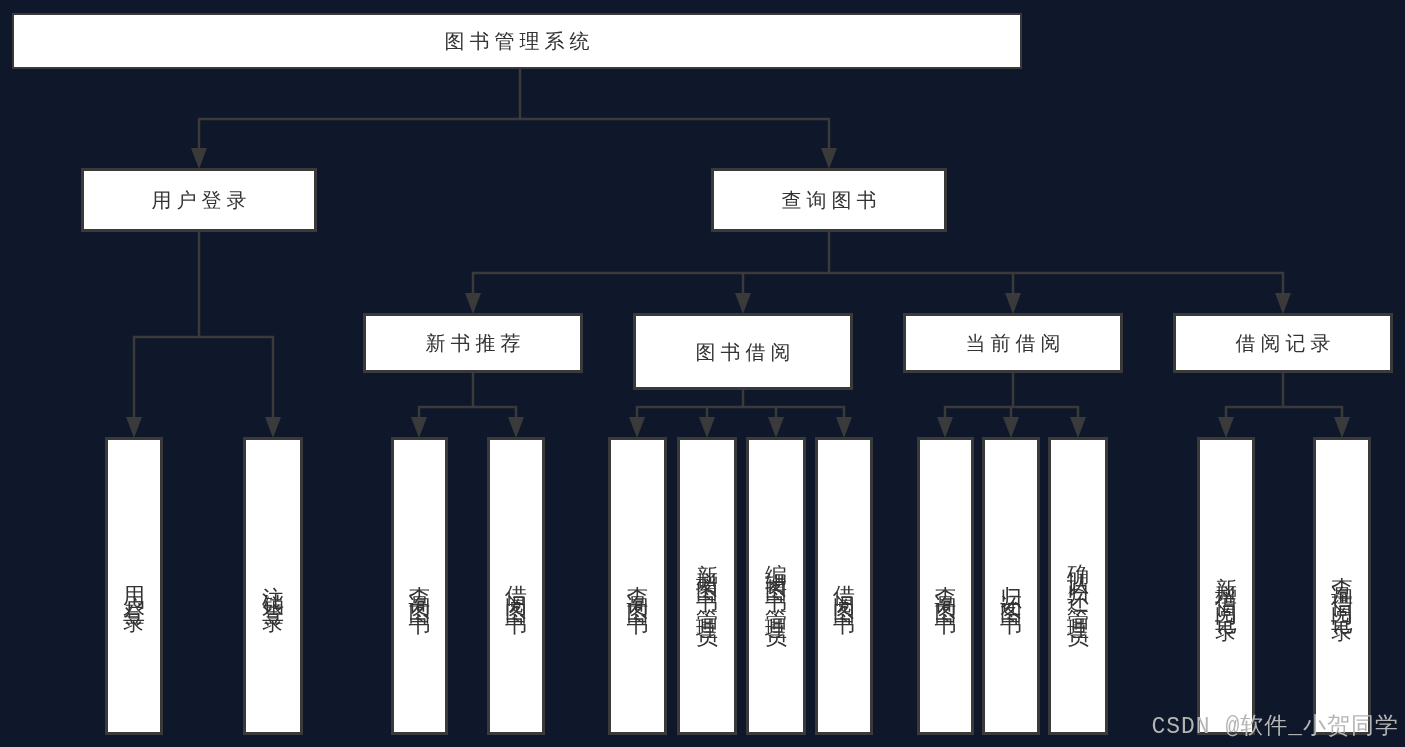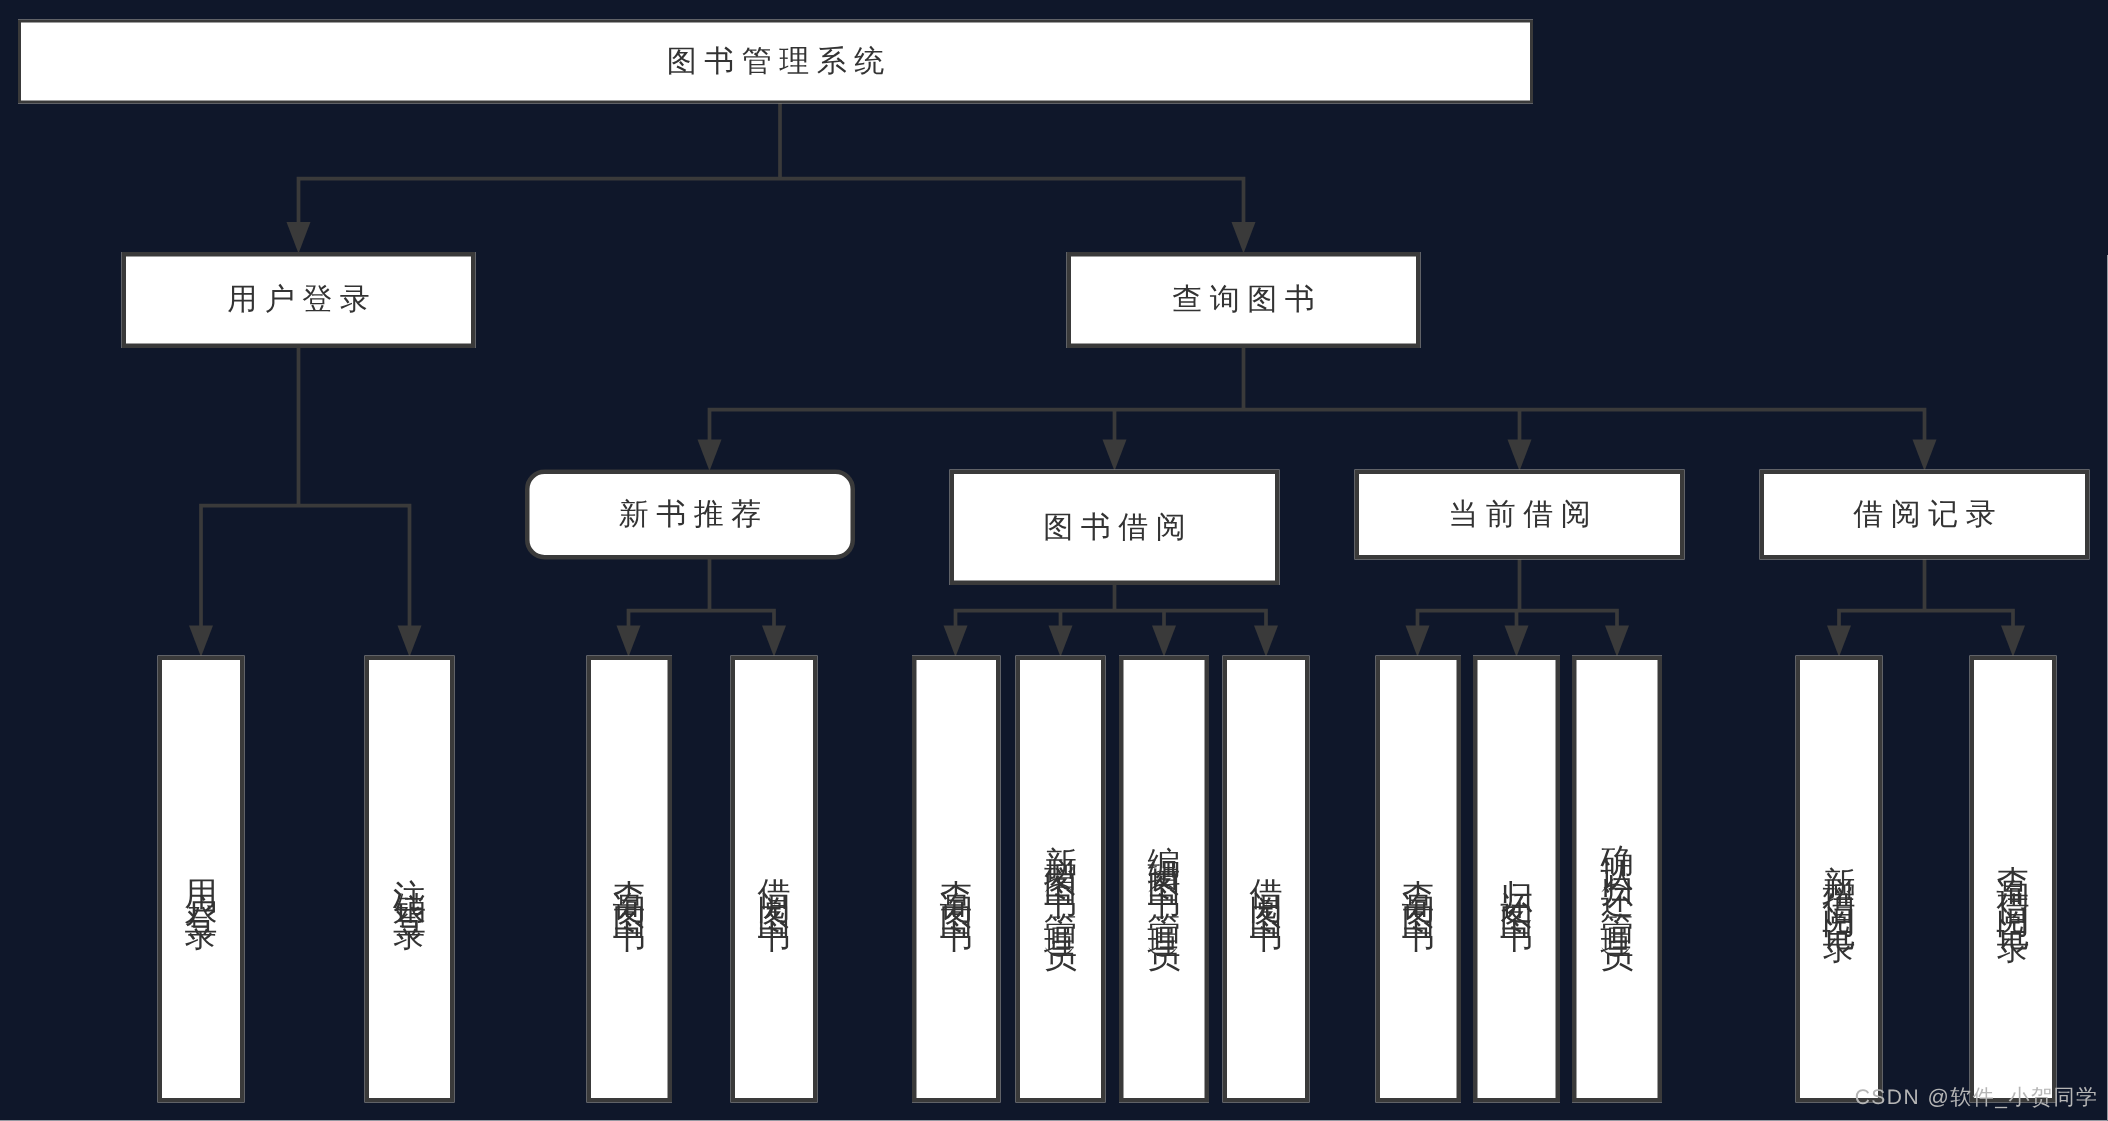--- a/index.html
+++ b/index.html
@@ -40,24 +40,25 @@
     font-size: 22px;
     letter-spacing: 9px;
     line-height: 1;
     color: #333333;
     white-space: nowrap;
   }
   .watermark {
     position: absolute;
     right: 6px;
     bottom: 6px;
-    font-size: 14px;
+    font-size: 23px;
     color: #b5b5b5;
     letter-spacing: 1px;
     white-space: nowrap;
+    font-family: Liberation Mono, monospace;
   }
 </style>
 </head>
 <body>
 
 <div class="canvas">
 
   <svg class="connectors" viewBox="0 0 1405 747" xmlns="http://www.w3.org/2000/svg">
     <g stroke="#3a3a3a" stroke-width="2.5" fill="none" stroke-linecap="square">
 
@@ -102,21 +103,21 @@
     <span class="htext">图书管理系统</span>
   </div>
 
   <div class="node" style="left:81px;top:168px;width:236px;height:64px;">
     <span class="htext">用户登录</span>
   </div>
   <div class="node" style="left:711px;top:168px;width:236px;height:64px;">
     <span class="htext">查询图书</span>
   </div>
 
-  <div class="node" style="left:350px;top:313px;width:220px;height:60px;border-radius:13px;">
+  <div class="node" style="left:363px;top:313px;width:220px;height:60px;">
     <span class="htext">新书推荐</span>
   </div>
   <div class="node" style="left:633px;top:313px;width:220px;height:77px;">
     <span class="htext">图书借阅</span>
   </div>
   <div class="node" style="left:903px;top:313px;width:220px;height:60px;">
     <span class="htext">当前借阅</span>
   </div>
   <div class="node" style="left:1173px;top:313px;width:220px;height:60px;">
     <span class="htext">借阅记录</span>

